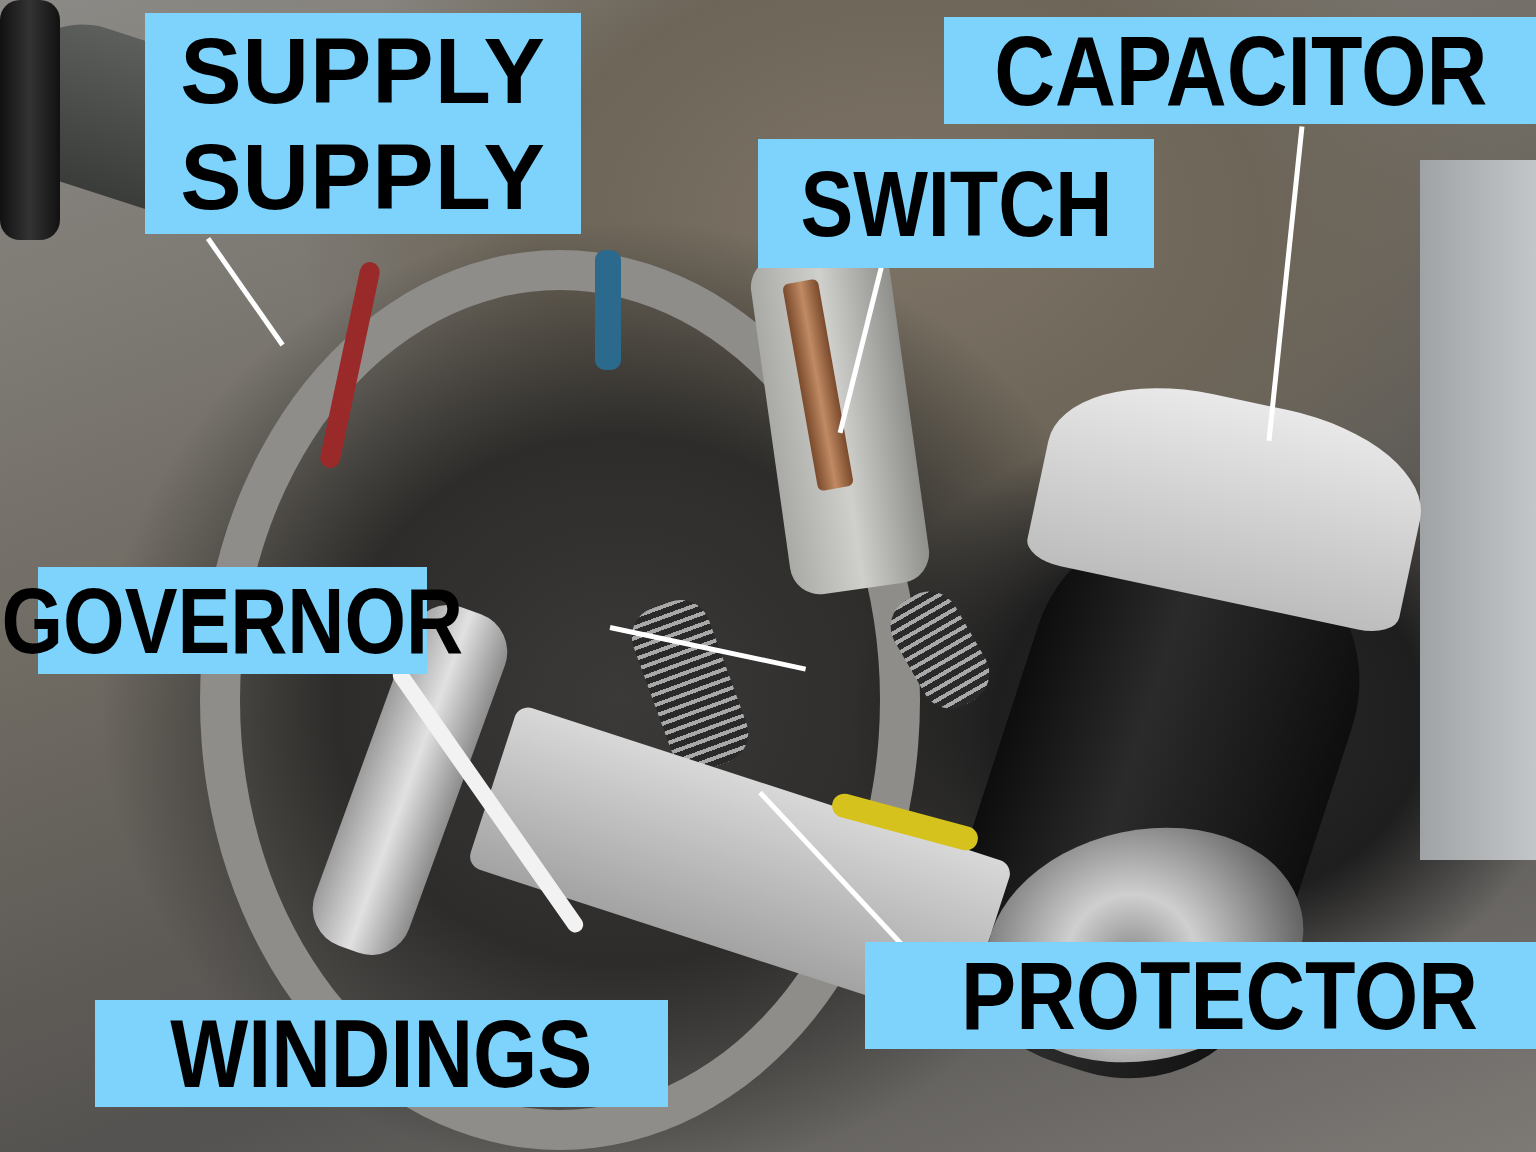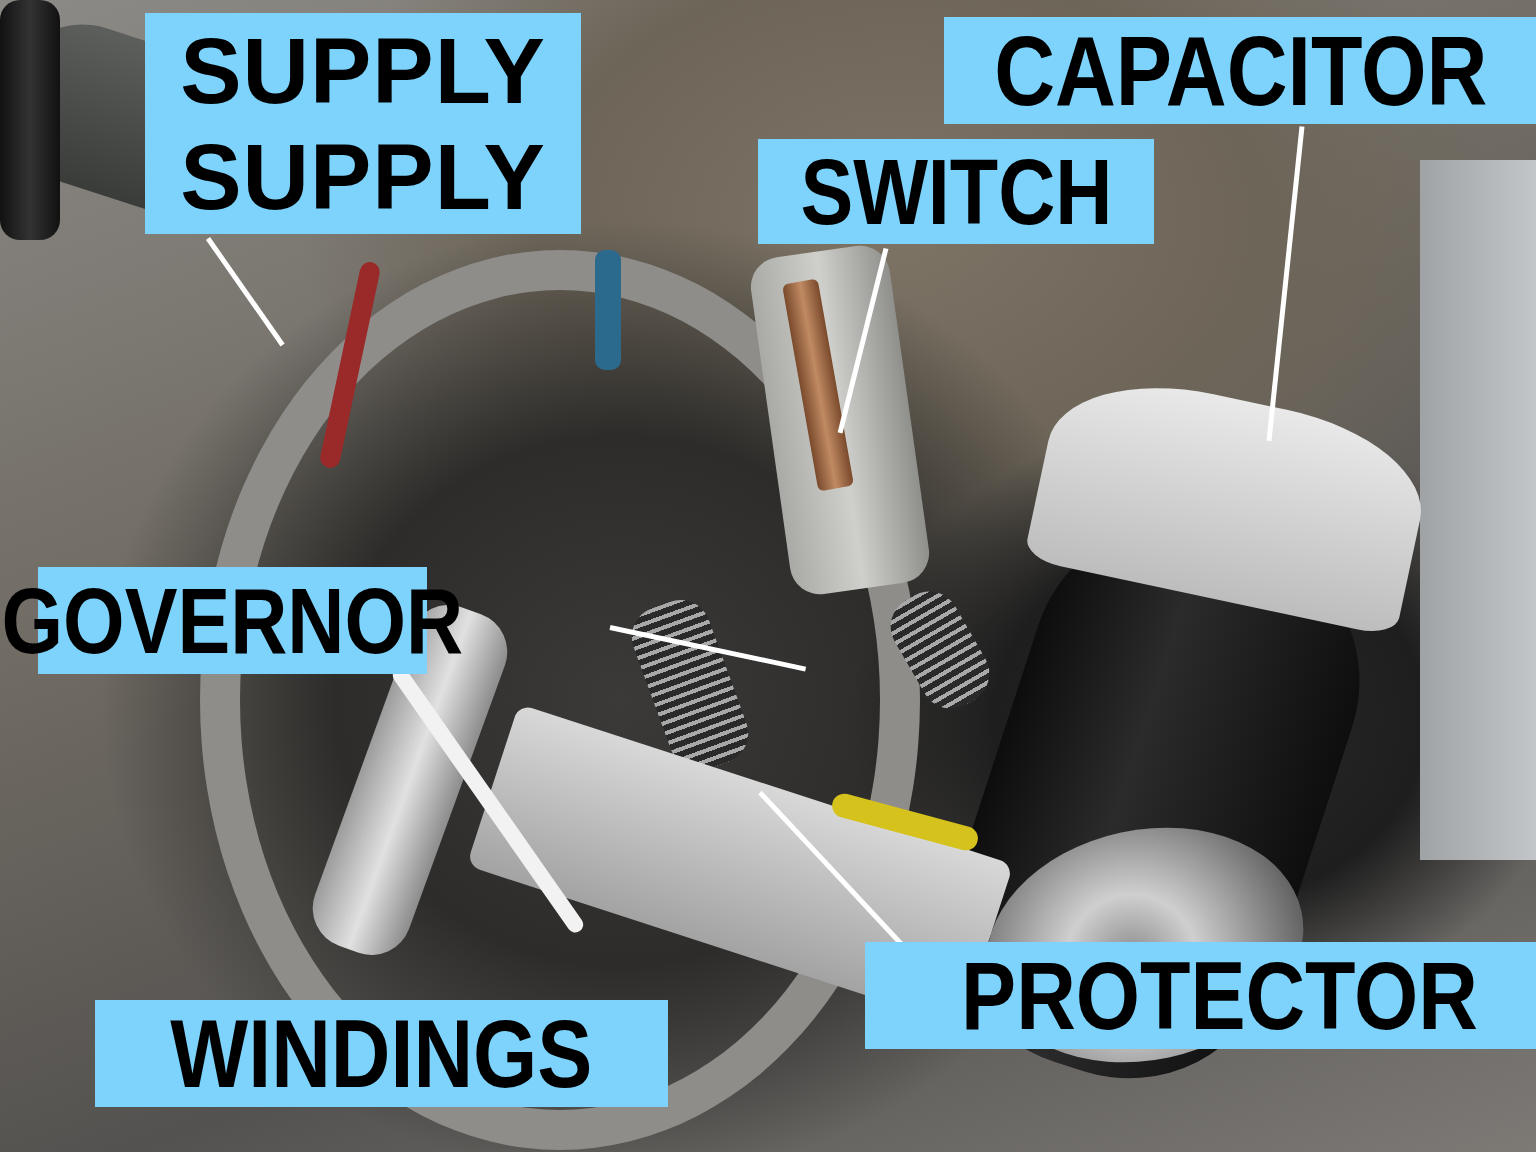--- a/index.html
+++ b/index.html
@@ -29,21 +29,21 @@
   .wire-yellow{left:830px;top:810px;width:150px;height:24px;background:#d6c21d;border-radius:12px;transform:rotate(15deg);}
   .wire-white{left:480px;top:640px;width:16px;height:320px;background:#f2f2f2;border-radius:8px;transform:rotate(-35deg);}
 
   .label{position:absolute;background:#7dd3fc;color:#000;font-weight:bold;line-height:1;display:flex;align-items:center;justify-content:center;text-align:center;margin-left:38px;}
   .label span{display:block;}
   .leader{position:absolute;height:5px;background:#ffffff;transform-origin:0 50%;}
 
   #lbl-supply{left:107px;top:13px;width:436px;height:221px;flex-direction:column;font-size:92px;letter-spacing:1px;}
   #lbl-capacitor{left:906px;top:17px;width:594px;height:107px;font-size:98px;transform-origin:center;}
   #lbl-capacitor span{transform:scaleX(0.86);}
-  #lbl-switch{left:720px;top:139px;width:396px;height:105px;font-size:92px;}
+  #lbl-switch{left:720px;top:139px;width:396px;height:129px;font-size:92px;}
   #lbl-switch span{transform:scaleX(0.86);}
   #lbl-governor{left:0;top:567px;width:389px;height:107px;font-size:92px;}
   #lbl-governor span{transform:scaleX(0.86);}
   #lbl-windings{left:57px;top:1000px;width:197px;height:107px;font-size:96px;}
   #lbl-protector{left:327px;top:958px;width:523px;height:107px;font-size:96px;}
 </style>
 </head>
 <body>
 
 <div class="photo">

